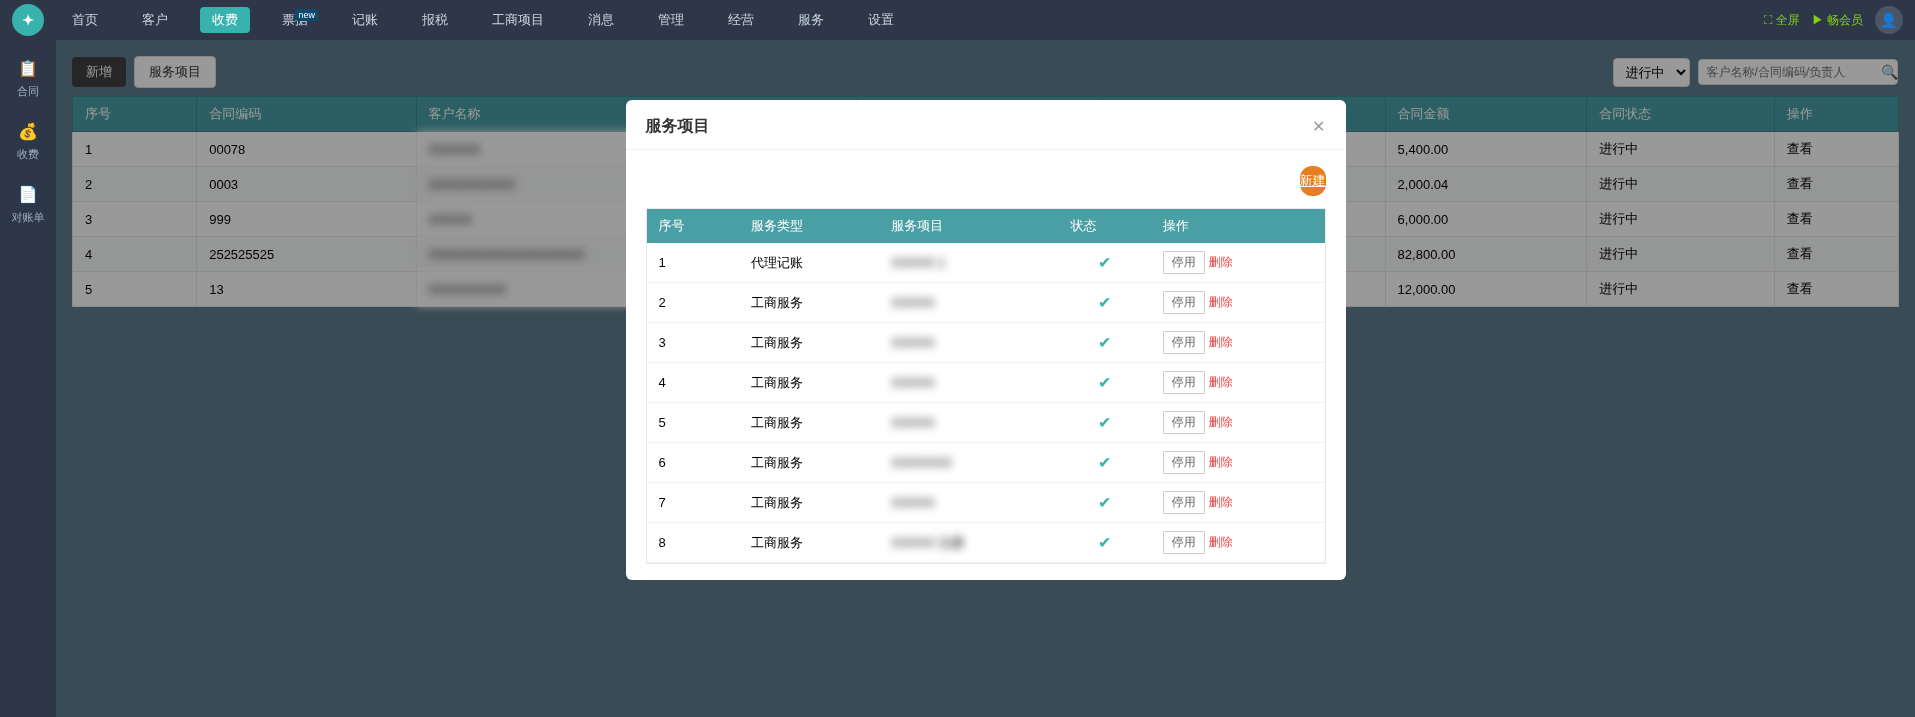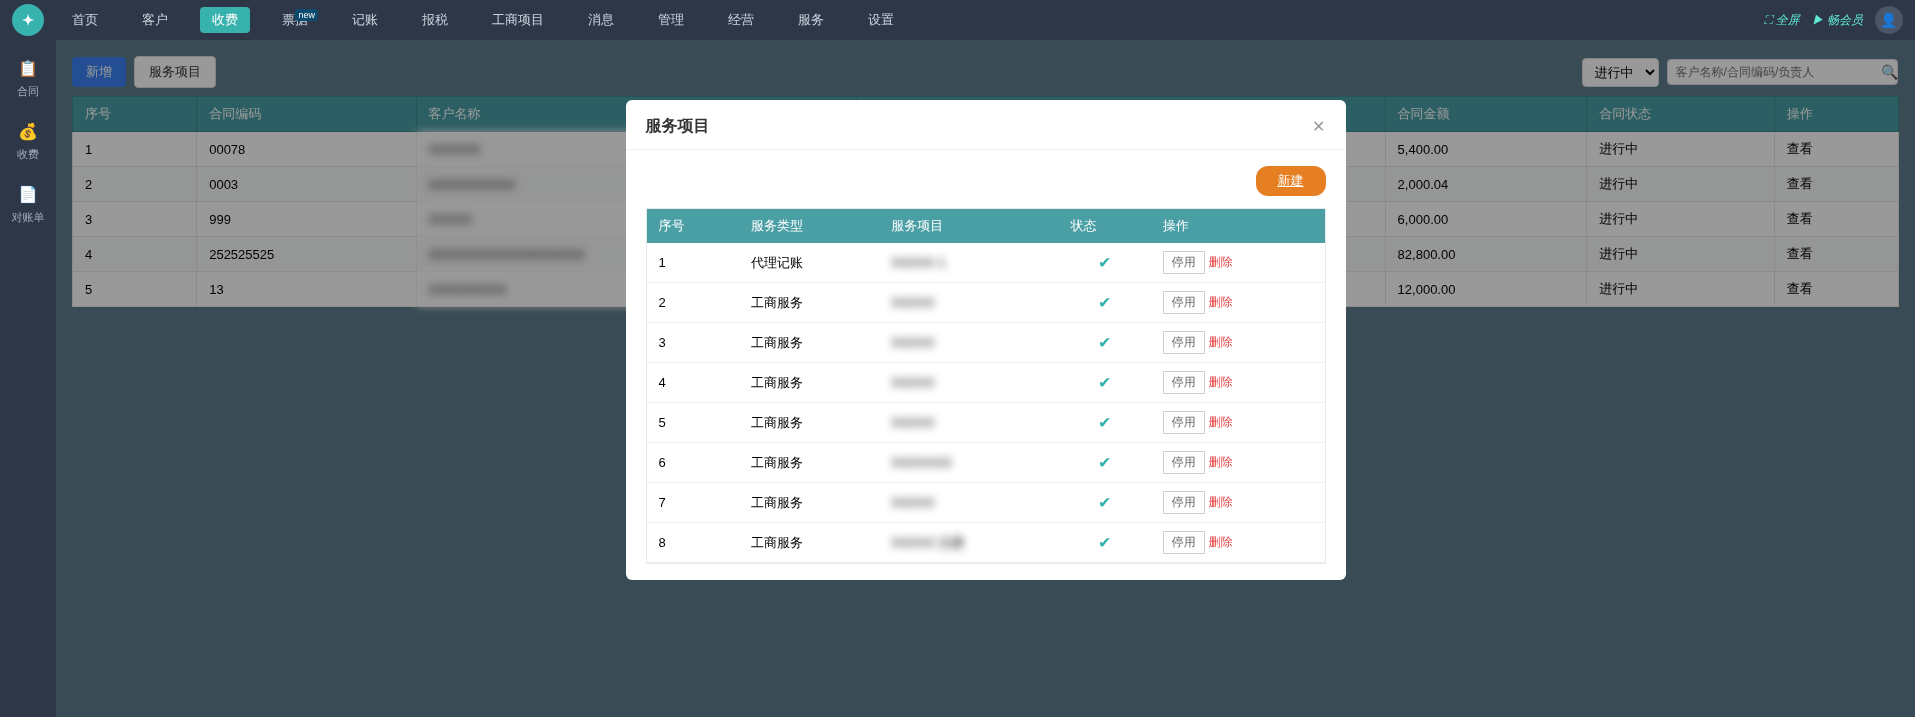--- a/index.html
+++ b/index.html
@@ -35,21 +35,21 @@
     }
     .top-nav .nav-item .badge {
       background: #0c4a6e; color: white; font-size: 9px;
       padding: 1px 3px; border-radius: 3px;
       position: absolute; top: 2px; right: 2px;
     }
     .top-nav .right-actions {
       display: flex; align-items: center; gap: 12px;
     }
     .top-nav .right-actions span {
-      color: #5eead4; font-size: 12px; cursor: pointer; font-style: italic;
+      color: #84cc16; font-size: 12px; cursor: pointer;
     }
     .top-nav .avatar {
       width: 28px; height: 28px; border-radius: 50%;
       background: #4a5568;
       display: flex; align-items: center; justify-content: center;
       color: white; font-size: 14px;
     }
 
     
     .main-layout {
@@ -89,37 +89,37 @@
       padding: 16px;
       overflow: auto;
       position: relative;
     }
 
     
     .table-toolbar {
       display: flex; align-items: center; gap: 8px; margin-bottom: 8px;
     }
     .btn-new {
-      background: #3b82f6; color: white; border: none;
+      background: #404040; color: white; border: none;
       padding: 6px 14px; border-radius: 4px; cursor: pointer; font-size: 13px;
     }
     .btn-service {
       background: white; color: #333; border: 1px solid #ddd;
       padding: 6px 14px; border-radius: 4px; cursor: pointer; font-size: 13px;
     }
     .filter-area {
       margin-left: auto; display: flex; align-items: center; gap: 8px;
     }
     .filter-select {
       padding: 5px 8px; border: 1px solid #ddd; border-radius: 4px;
       font-size: 13px; background: white;
     }
     .search-input {
       padding: 5px 28px 5px 8px; border: 1px solid #ddd; border-radius: 4px;
-      font-size: 12px; width: 231px; background: white;
+      font-size: 12px; width: 200px; background: white;
     }
     .search-btn {
       background: none; border: none; cursor: pointer;
       margin-left: -24px; color: #666; font-size: 14px;
     }
 
     
     .data-table {
       width: 100%; border-collapse: collapse; background: white;
     }
@@ -164,21 +164,21 @@
     }
     .modal-body {
       padding: 16px 20px;
       flex: 1; overflow: hidden; display: flex; flex-direction: column;
     }
     .modal-toolbar {
       display: flex; justify-content: flex-end; margin-bottom: 12px;
     }
     .btn-modal-new {
       background: #e67e22; color: white; border: none;
-      padding: 6px 22px; border-radius: 12px; cursor: pointer; font-size: 13px; text-decoration: underline;
+      padding: 6px 0; border-radius: 12px; cursor: pointer; font-size: 13px; text-decoration: underline;
     }
 
     
     .modal-table {
       width: 100%; border-collapse: collapse;
     }
     .modal-table th {
       background: #4a9fa5; color: white; padding: 8px 12px;
       text-align: left; font-weight: normal; font-size: 13px;
     }

